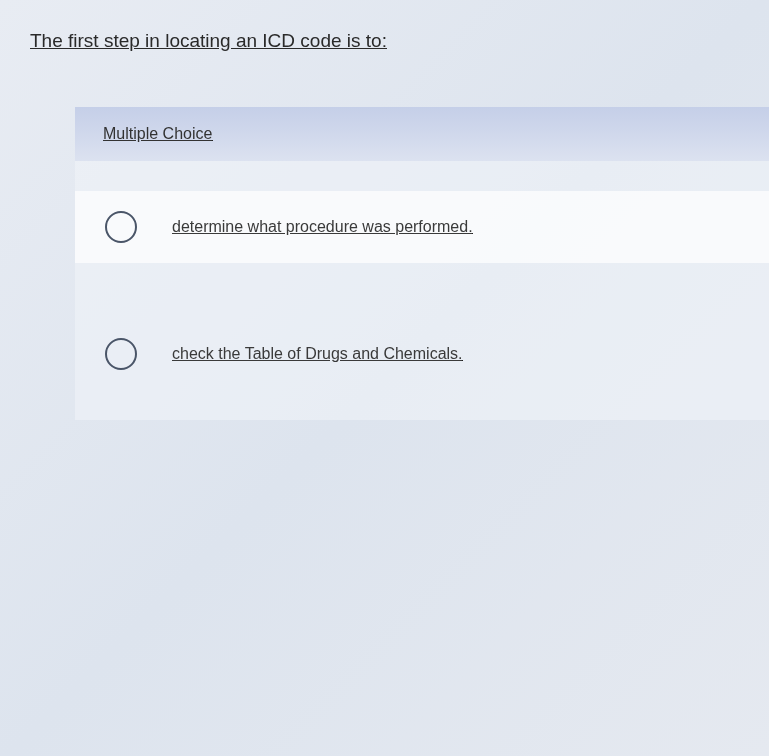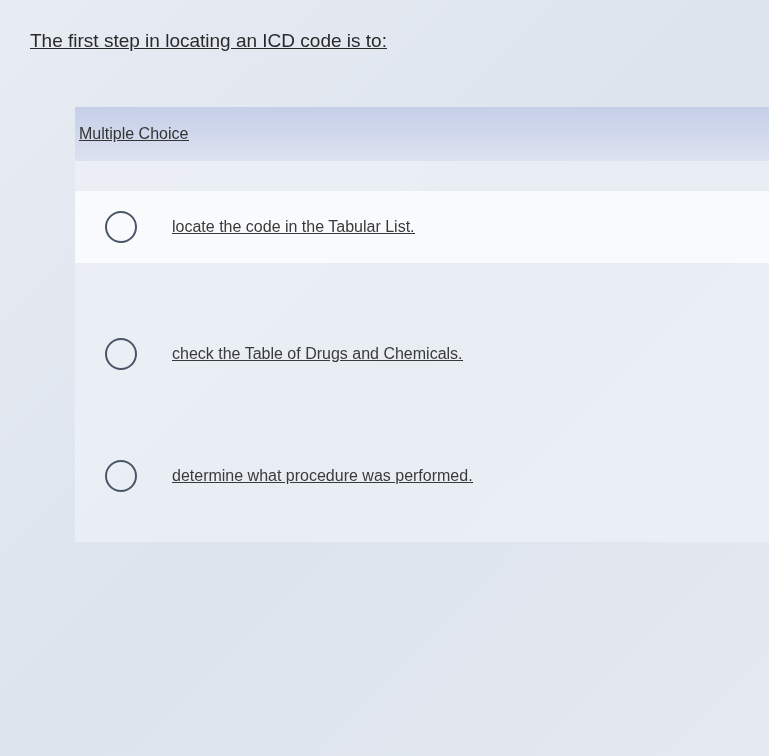--- a/index.html
+++ b/index.html
@@ -23,21 +23,21 @@
       font-size: 19px;
       color: #2a2a2a;
       margin-bottom: 55px;
       font-weight: 400;
     }
     .choice-container {
       margin-left: 45px;
     }
     .choice-header {
       background: linear-gradient(180deg, #c5cfe8 0%, #d0d8ec 50%, #dce2f0 100%);
-      padding: 18px 4px;
+      padding: 18px 28px;
       font-size: 16px;
       color: #333;
       font-weight: 400;
     }
     .options-area {
       background: rgba(240, 243, 248, 0.6);
       padding: 30px 0 20px 0;
     }
     .option-row {
       display: flex;
@@ -72,31 +72,27 @@
 <body>
 
 <div class="page">
   <div class="question-text">The first step in locating an ICD code is to:</div>
 
   <div class="choice-container">
     <div class="choice-header">Multiple Choice</div>
 
     <div class="options-area">
 
-      <div class="option-row">
-        <div class="radio-circle"></div>
-        <div class="option-text">locate the code in the Tabular List.</div>
-      </div>
 
 
       <div class="option-row">
         <div class="radio-circle"></div>
-        <div class="option-text">check the Table of Drugs and Chemicals.</div>
+        <div class="option-text">determine what procedure was performed.</div>
       </div>
 
       <div class="option-row">
         <div class="radio-circle"></div>
-        <div class="option-text">determine what procedure was performed.</div>
+        <div class="option-text">check the Table of Drugs and Chemicals.</div>
       </div>
 
     </div>
   </div>
 </div>
 
 </body></html>

